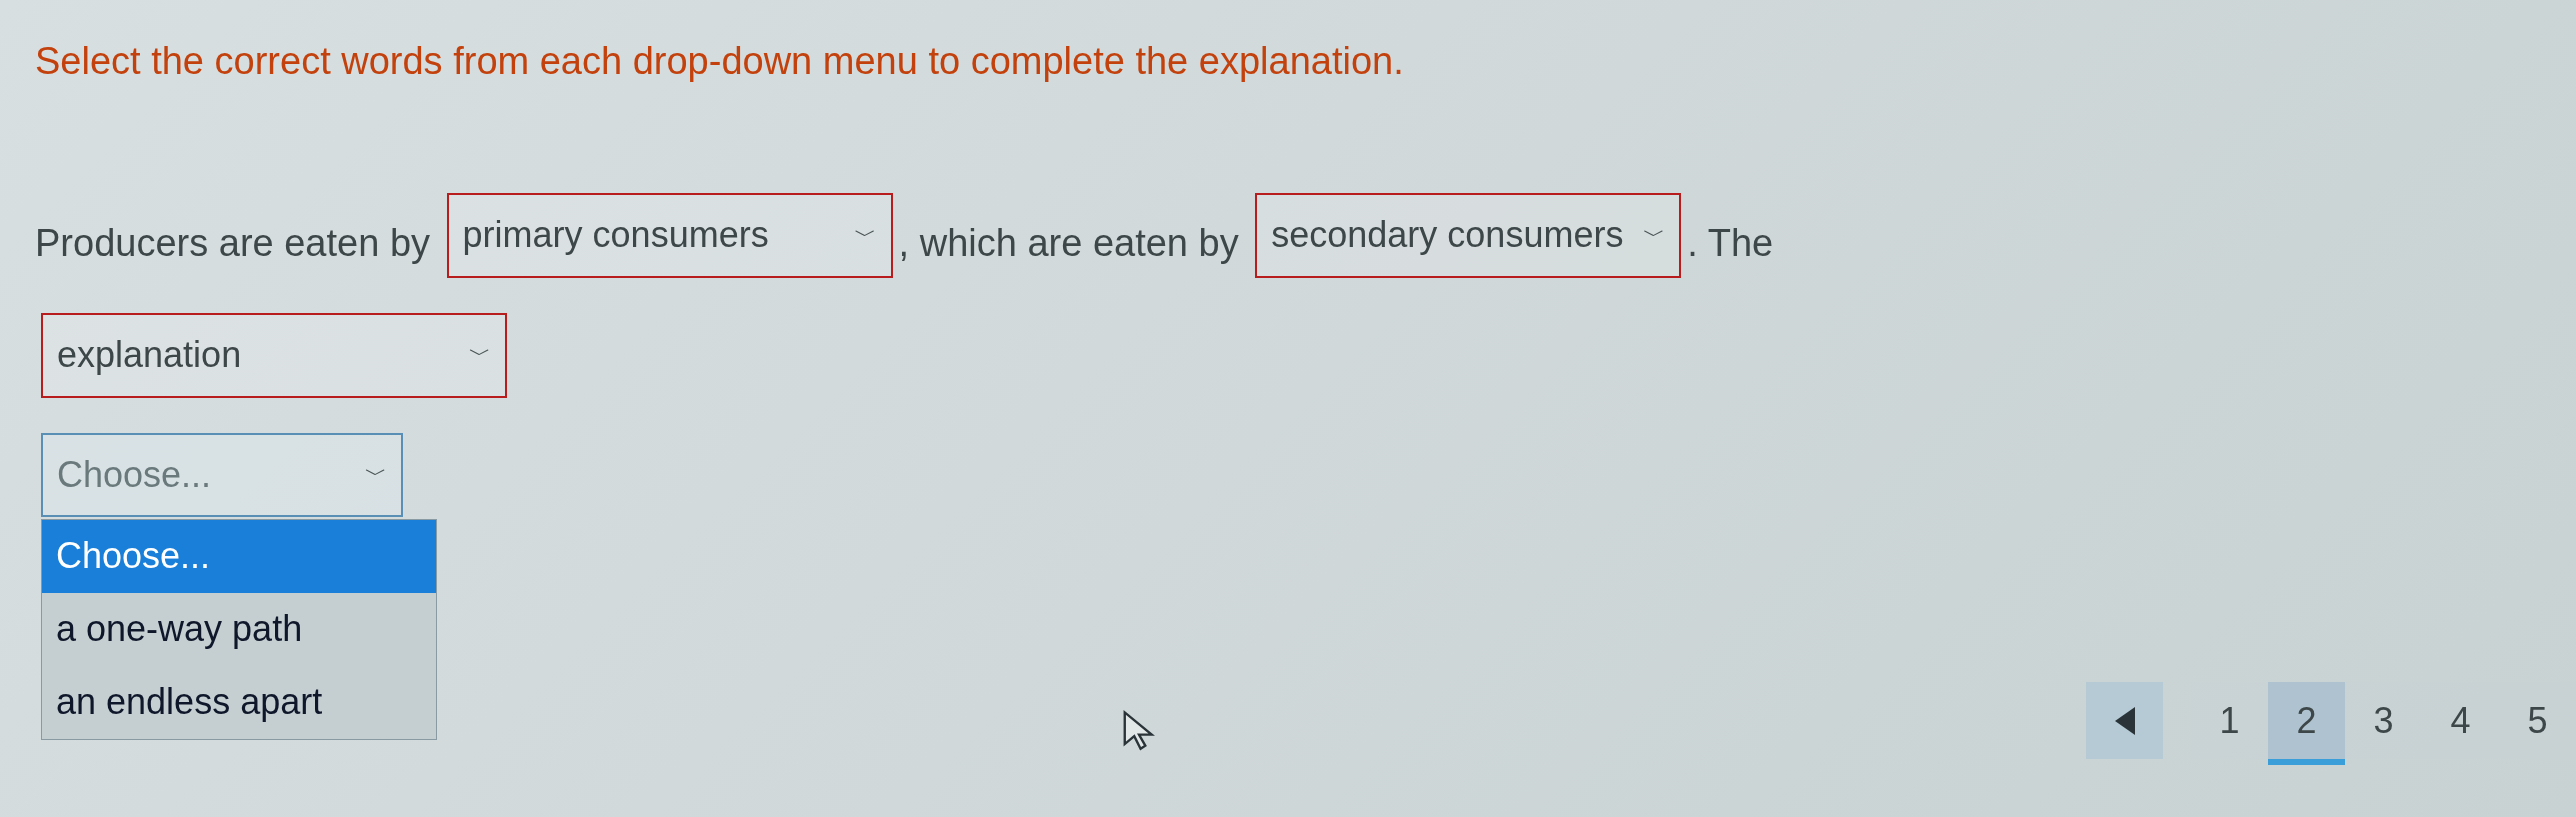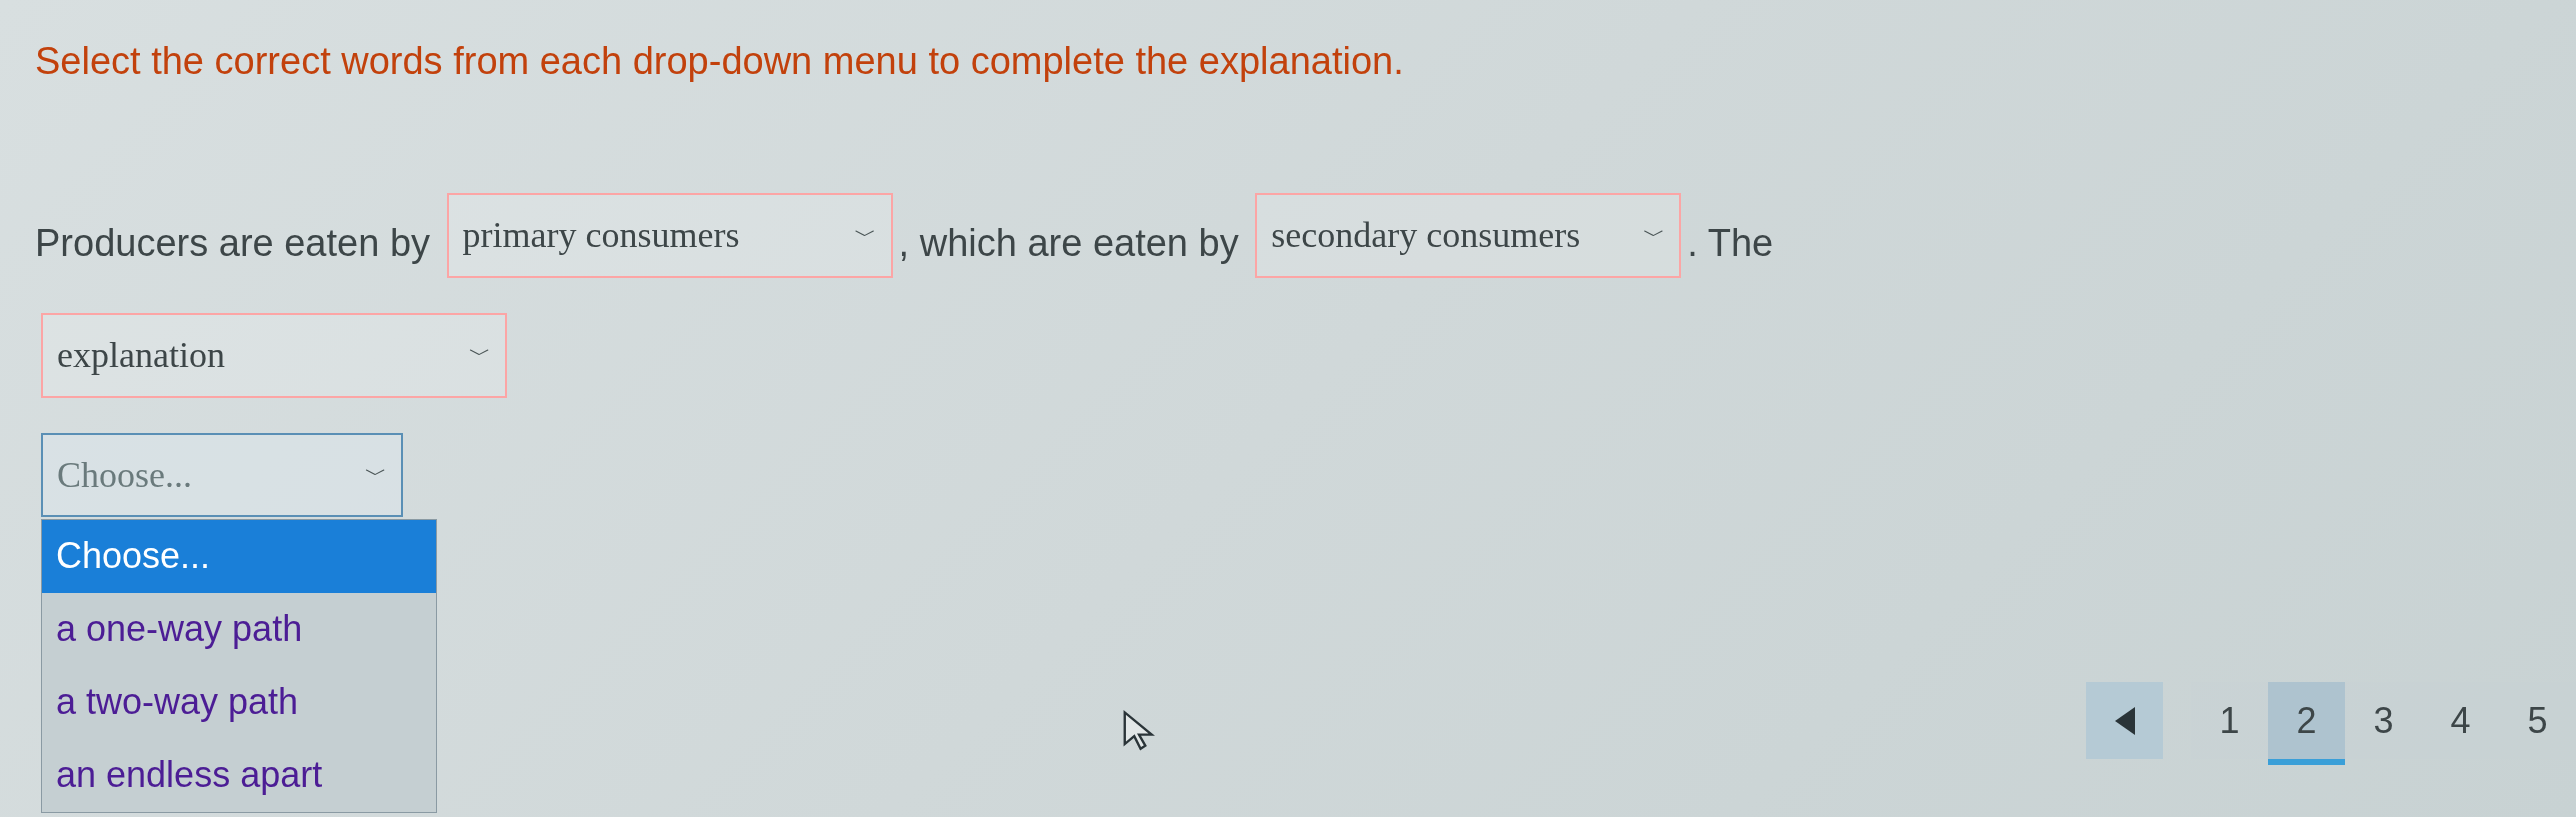--- a/index.html
+++ b/index.html
@@ -35,29 +35,28 @@
       margin-bottom: 35px;
       line-height: 1.8;
     }
     .question-text {
       white-space: pre;
     }
     .dropdown {
       display: inline-flex;
       align-items: center;
       justify-content: space-between;
-      border: 2px solid #fca5a5;
+      border: 2px solid #b91c1c;
       background: rgba(255,255,255,0.15);
       padding: 8px 14px;
       font-size: 36px;
       color: #3d4648;
       margin: 0 6px;
       cursor: pointer;
       min-height: 57px;
-      font-family: Liberation Serif, serif;
     }
     .dropdown .chevron {
       margin-left: 18px;
       font-size: 22px;
       color: #4a5556;
     }
     .dropdown-1 { min-width: 446px; }
     .dropdown-2 { min-width: 426px; margin-top: 36px; }
     .dropdown-3 { min-width: 466px; }
     .dropdown-4 { 
@@ -76,21 +75,21 @@
       left: 6px;
       border: 1px solid #8a9aa3;
       background: #c5cfd2;
       min-width: 396px;
       z-index: 10;
       margin-top: 2px;
     }
     .dropdown-option {
       padding: 4px 14px;
       font-size: 36px;
-      color: #4c1d95;
+      color: #0f172a;
       cursor: pointer;
     }
     .dropdown-option.selected {
       background: #1a7fd8;
       color: #ffffff;
     }
     .pagination {
       position: absolute;
       bottom: 59px;
       right: 0;
@@ -174,21 +173,20 @@
 
   <div class="question-line">
     <span class="dropdown-open-wrapper">
       <span class="dropdown dropdown-4">
         <span>Choose...</span>
         <span class="chevron">﹀</span>
       </span>
       <div class="dropdown-options">
         <div class="dropdown-option selected">Choose...</div>
         <div class="dropdown-option">a one-way path</div>
-        <div class="dropdown-option">a two-way path</div>
         <div class="dropdown-option">an endless apart</div>
       </div>
     </span>
   </div>
 </div>
 
 <div class="pagination">
   <button class="page-btn prev">
     <span class="triangle"></span>
   </button>

